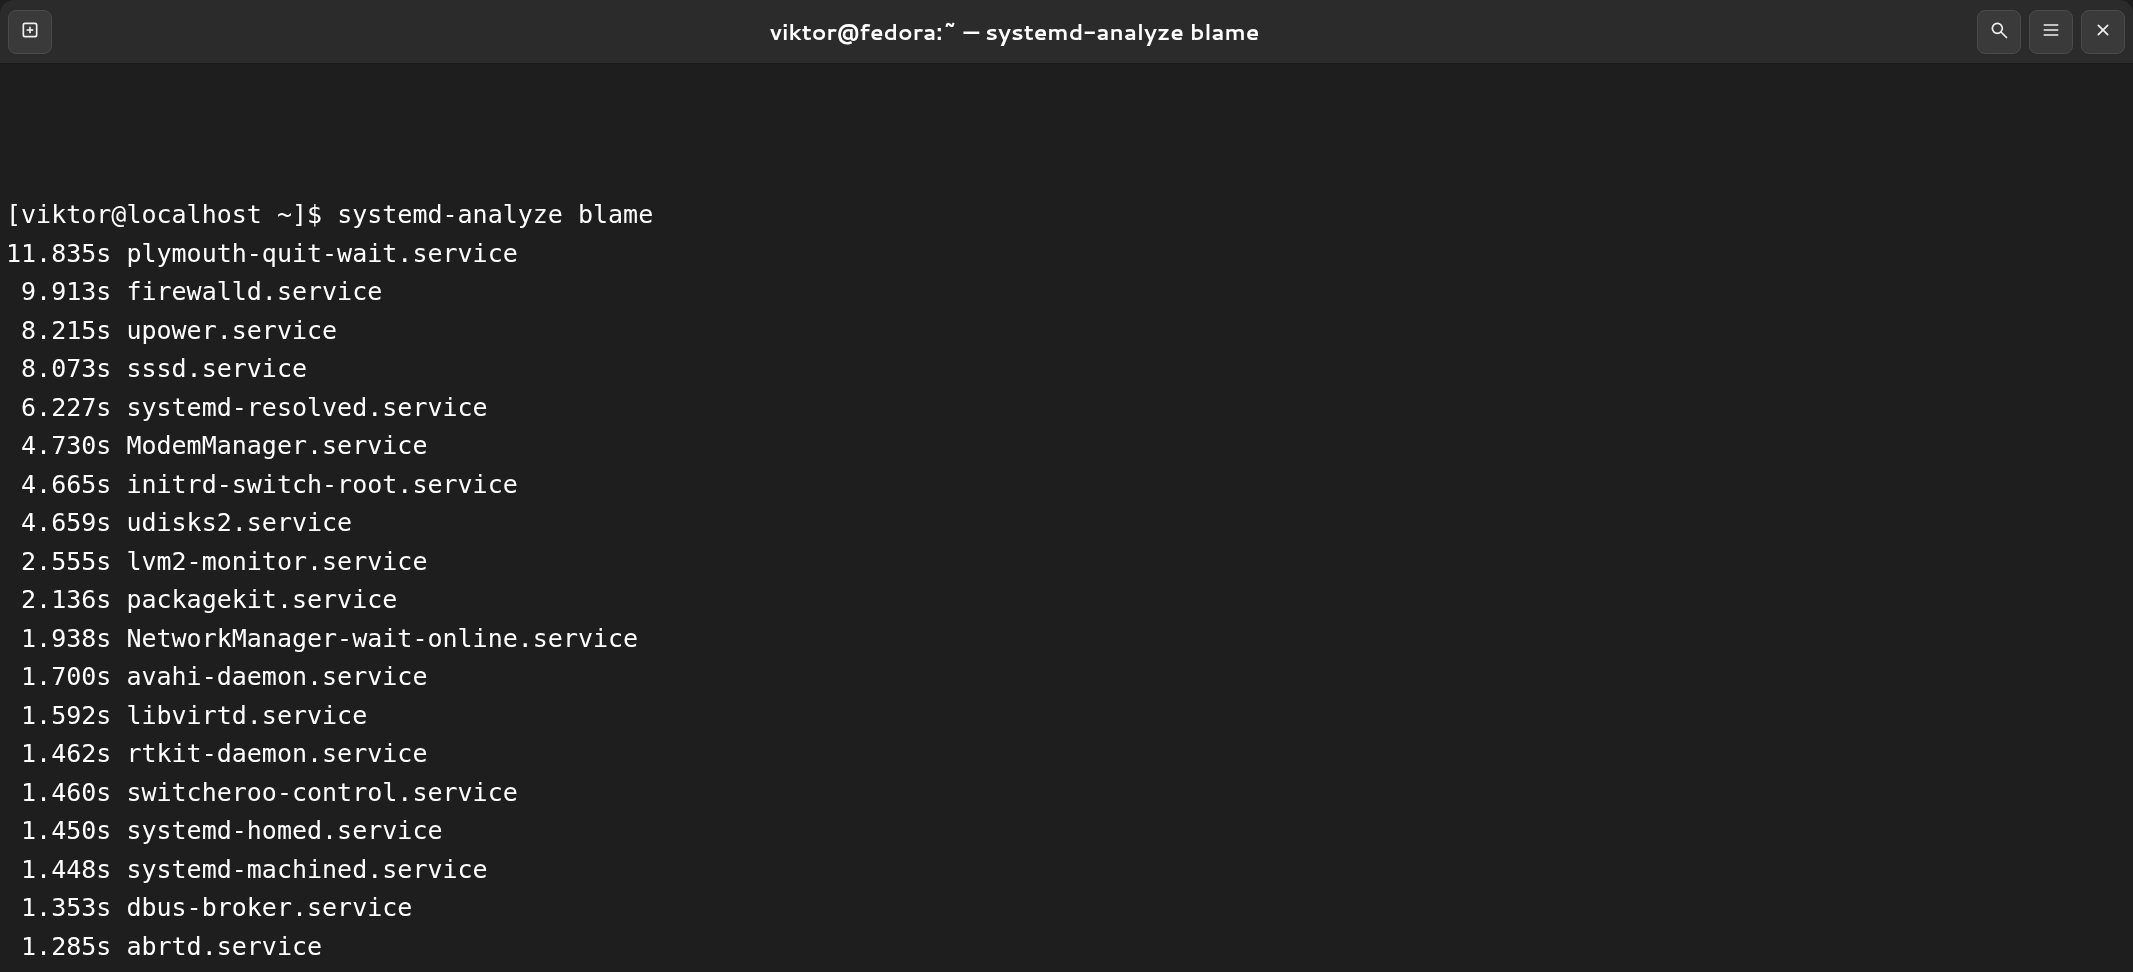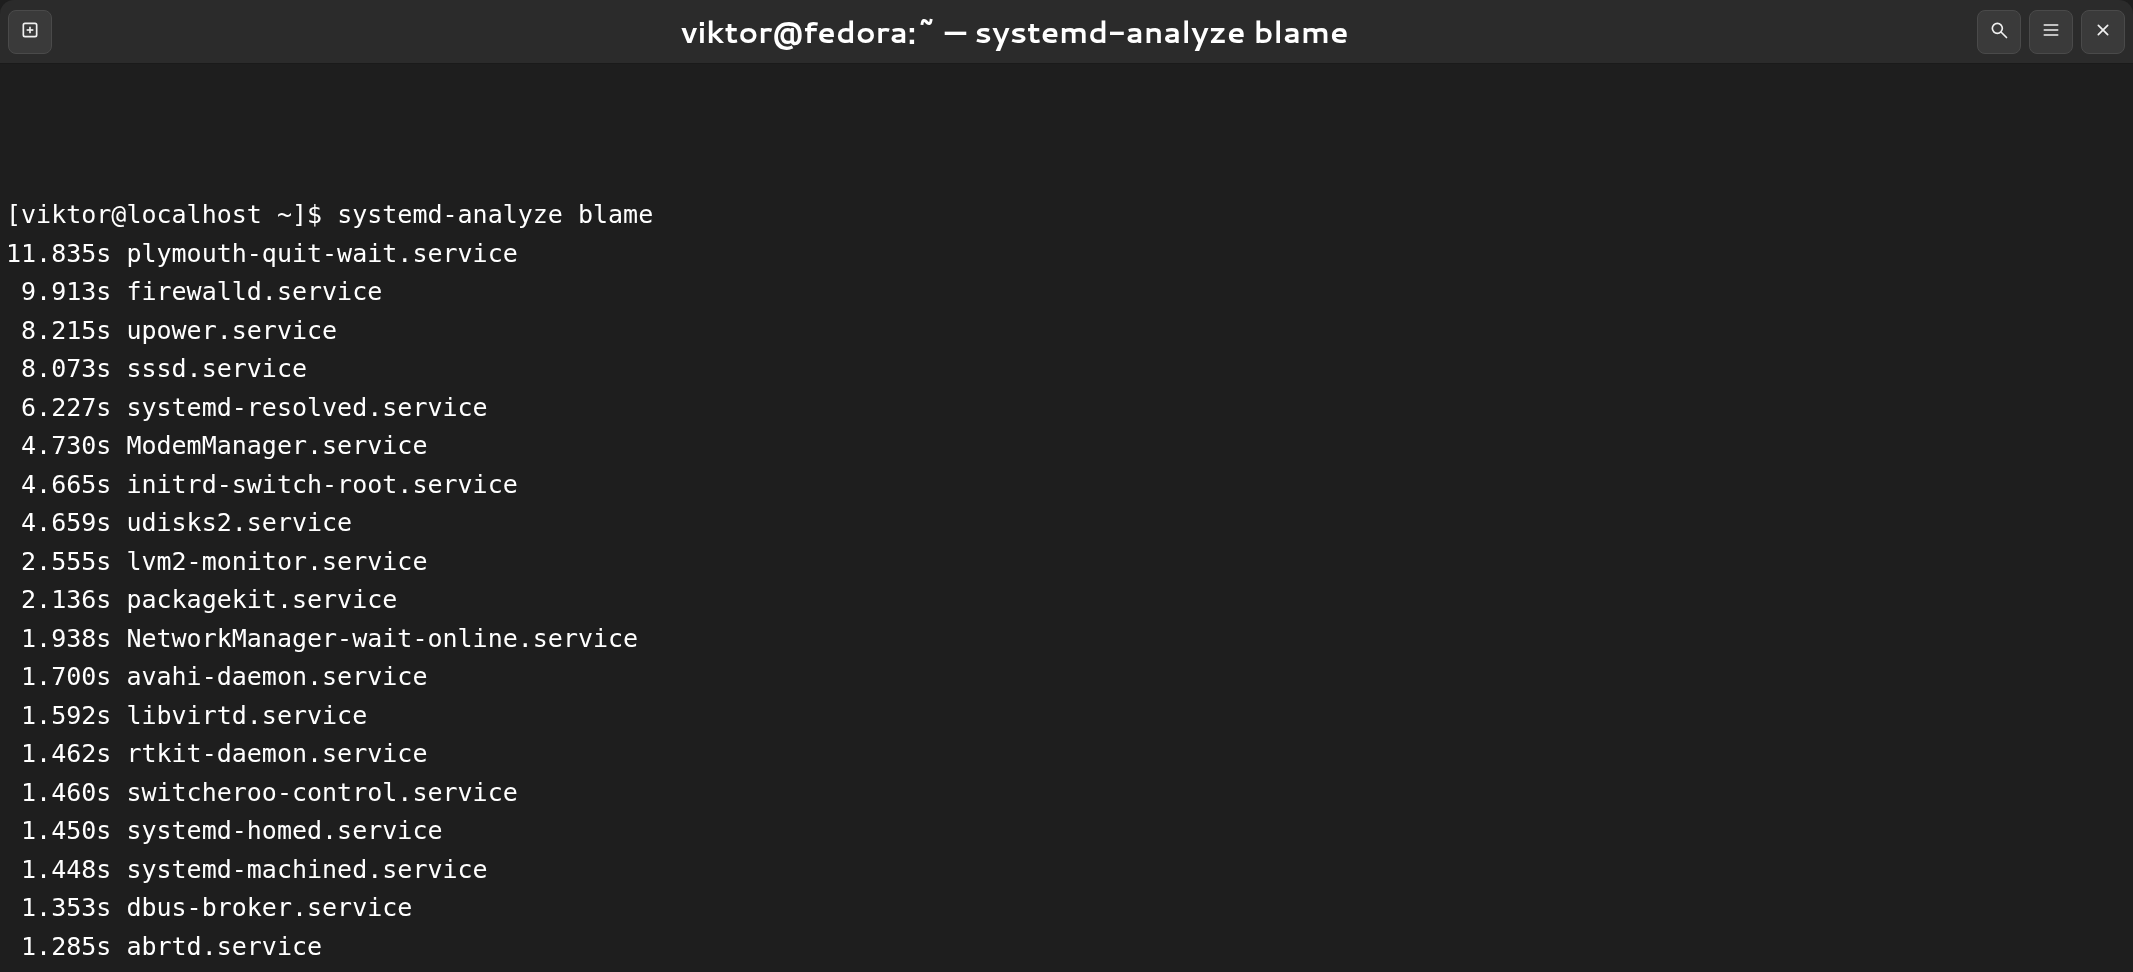--- a/index.html
+++ b/index.html
@@ -19,21 +19,21 @@
       padding: 0 8px;
       border-bottom: 1px solid #1a1a1a;
       border-top-left-radius: 14px;
       border-top-right-radius: 14px;
     }
     .titlebar-left { display: flex; gap: 8px; }
     .titlebar-center {
       flex: 1;
       text-align: center;
       font-family: Cantarell, "DejaVu Sans", sans-serif;
-      font-size: 30px;
+      font-size: 22px;
       font-weight: 700;
       color: #ffffff;
     }
     .titlebar-right { display: flex; gap: 8px; }
     .tb-btn {
       width: 44px;
       height: 44px;
       background: #3a3a3a;
       border: 1px solid #4a4a4a;
       border-radius: 8px;

